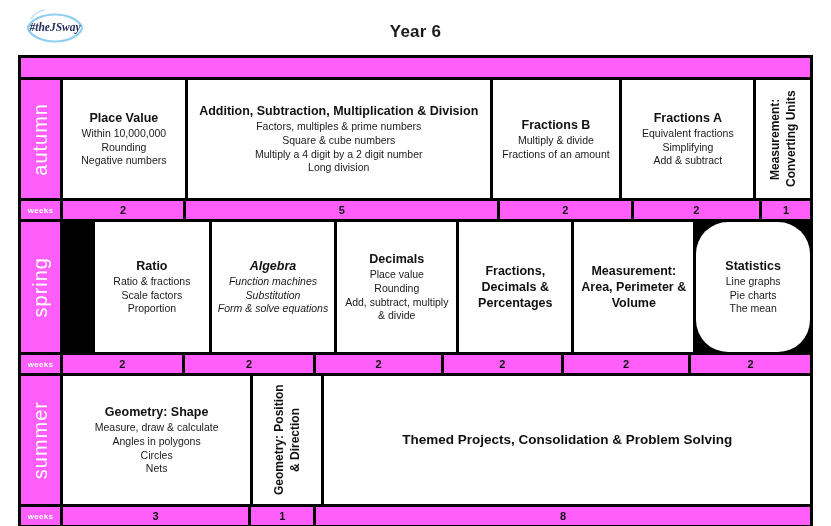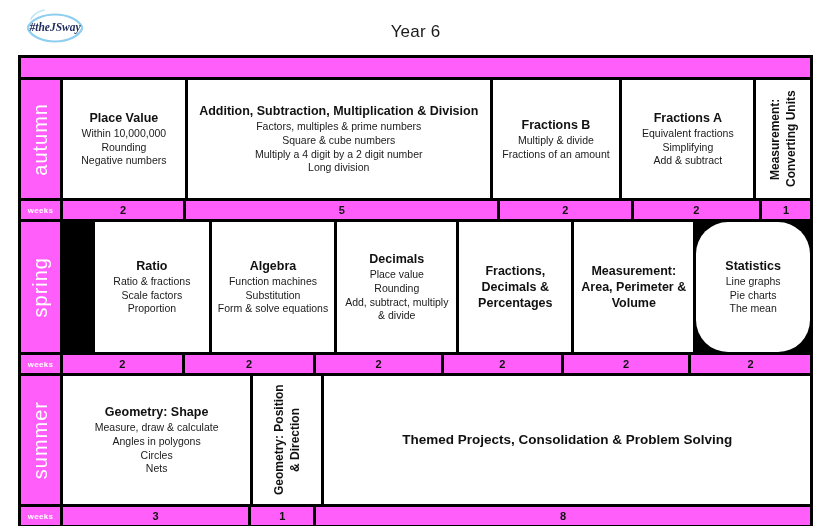--- a/index.html
+++ b/index.html
@@ -28,21 +28,21 @@
     height: 48px;
   }
   .logo svg { display: block; }
   .page-title {
     position: absolute;
     left: 0;
     right: 0;
     top: 22px;
     text-align: center;
     font-size: 17px;
-    font-weight: normal;
+    font-weight: bold;
     letter-spacing: .2px;
     color: #1a1a1a;
   }
 
   
   .map {
     position: absolute;
     left: 18px;
     top: 55px;
     width: 795px;
@@ -249,21 +249,21 @@
         </div>
         <div class="cells">
           <div class="cell" style="flex: 120 0 0px; margin-left: 32px;">
             <div class="t">Ratio</div>
             <div class="s">
               <div>Ratio &amp; fractions</div>
               <div>Scale factors</div>
               <div>Proportion</div>
             </div>
           </div>
-          <div class="cell" style="flex: 130 0 0px;">
+          <div class="cell" style="flex: 130 0 0px; font-style: italic;">
             <div class="t">Algebra</div>
             <div class="s">
               <div>Function machines</div>
               <div>Substitution</div>
               <div>Form &amp; solve equations</div>
             </div>
           </div>
           <div class="cell" style="flex: 126 0 0px;">
             <div class="t">Decimals</div>
             <div class="s">

